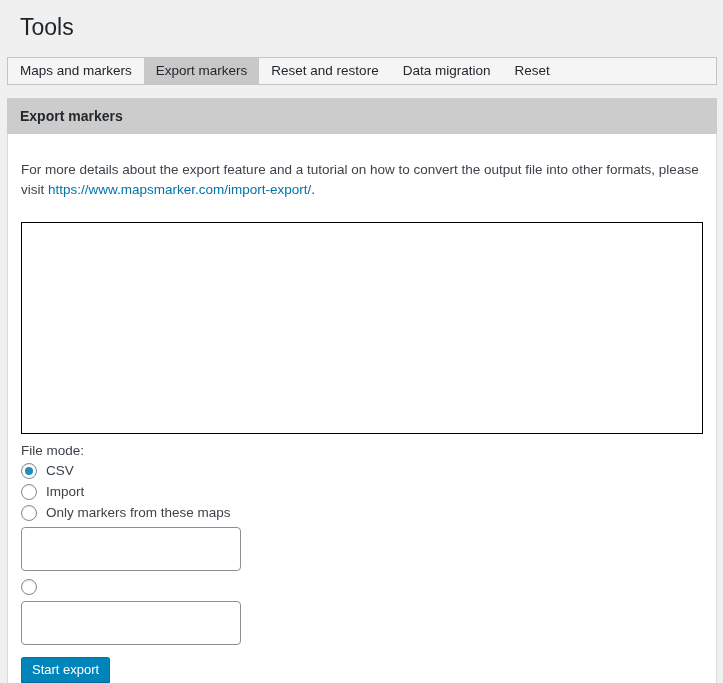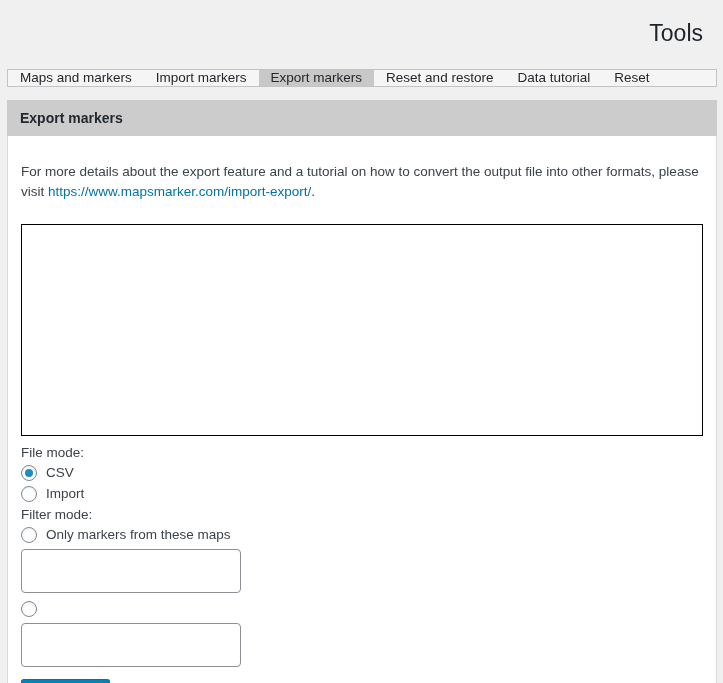--- a/index.html
+++ b/index.html
@@ -7,32 +7,31 @@
     margin: 0; padding: 0;
     width: 723px; height: 683px;
     background: #f0f0f1;
     font-family: "Liberation Sans", sans-serif;
     color: #3c434a;
     overflow: hidden;
   }
   .wrap { padding: 0 6px 0 7px; }
 
   h1.page-title {
-    margin: 14px; padding: 6px 0 7px 5px;
+    margin: 8px; padding: 6px 0 7px 5px;
     font-size: 23px; font-weight: 400; line-height: 1.2;
     color: #1d2327;
-    text-align: right;
   }
 
   
   .tabbar {
     display: flex; align-items: stretch;
     background: #f5f5f5;
     border: 1px solid #c3c4c7;
-    height: 18px;
+    height: 28px;
     font-size: 13.5px;
   }
   .tab {
     display: flex; align-items: center;
     padding: 0 12px;
     color: #23282d;
     text-decoration: none;
     cursor: pointer;
     white-space: nowrap;
   }
@@ -132,24 +131,23 @@
 </style>
 </head>
 <body>
 
 <div class="wrap">
 
   <h1 class="page-title">Tools</h1>
 
   <div class="tabbar">
     <a class="tab">Maps and markers</a>
-    <a class="tab">Import markers</a>
     <a class="tab active">Export markers</a>
     <a class="tab">Reset and restore</a>
-    <a class="tab">Data tutorial</a>
+    <a class="tab">Data migration</a>
     <a class="tab">Reset</a>
   </div>
 
   <div class="panel">
     <div class="panel-header">Export markers</div>
 
     <div class="panel-body">
 
       <p class="intro"><span>For more details about the export feature and a tutorial on how to convert the output file into other formats, please visit </span><a>https://www.mapsmarker.com/import-export/</a><span>.</span></p>
 
@@ -159,21 +157,20 @@
 
       <div class="radio-row checked">
         <span class="radio-circle"></span>
         <span>CSV</span>
       </div>
       <div class="radio-row">
         <span class="radio-circle"></span>
         <span>Import</span>
       </div>
 
-      <div class="field-label">Filter mode:</div>
 
       <div class="radio-row">
         <span class="radio-circle"></span>
         <span>Only markers from these maps</span>
       </div>
 
       <textarea class="maps-box" style=""></textarea>
 
       <div class="radio-row">
         <span class="radio-circle"></span>

